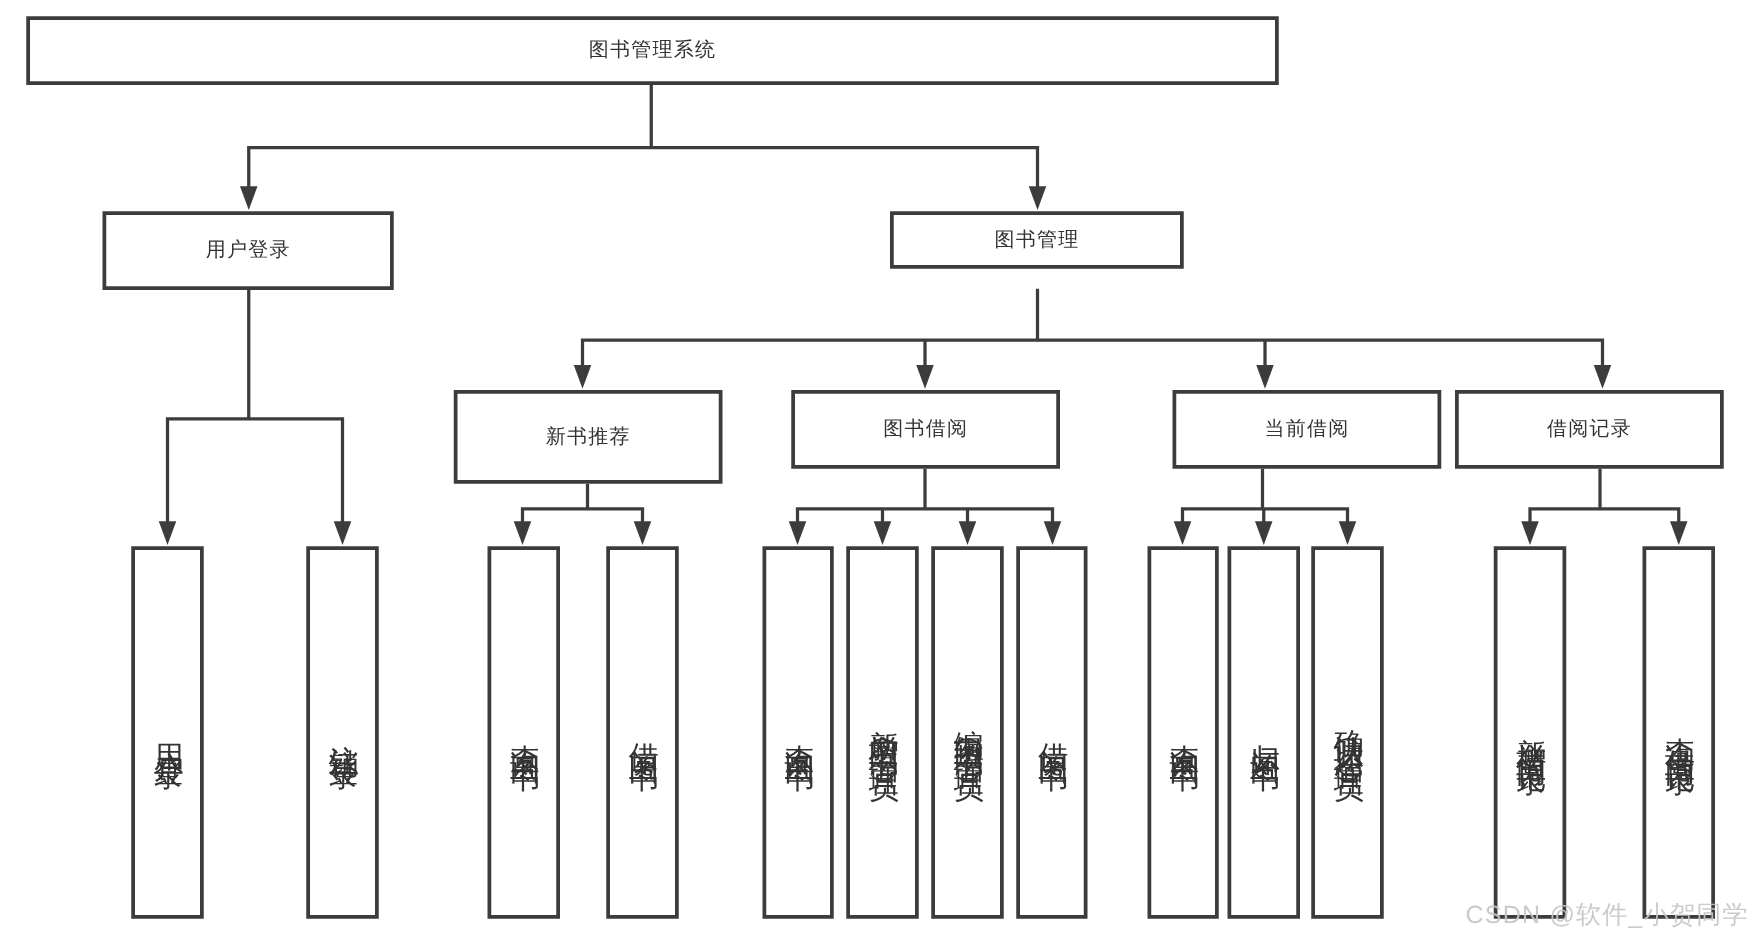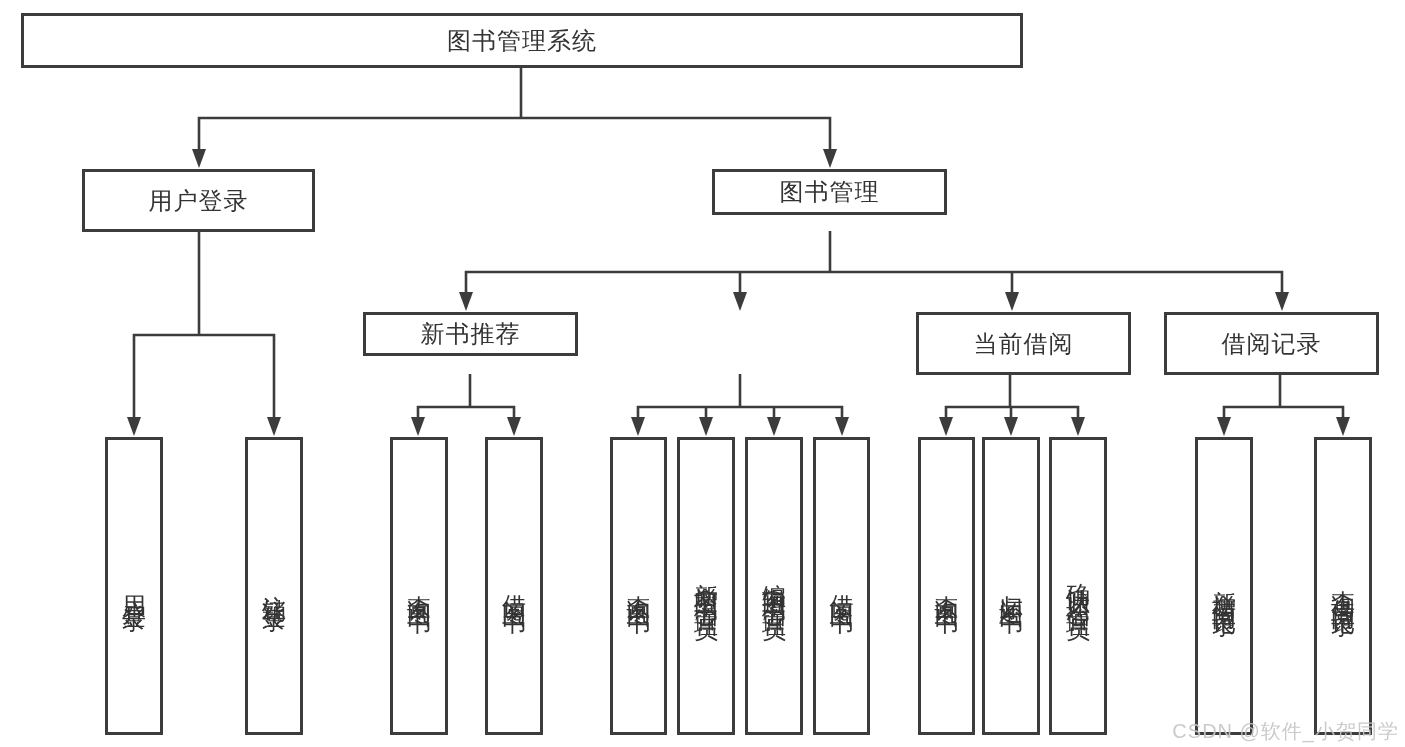--- a/index.html
+++ b/index.html
@@ -9,21 +9,21 @@
     --line:#3c3c3c;--text:#333333;--wm:#c6c6c6;
   }
   #connectors{position:absolute;left:0;top:0;width:1405px;height:747px;}
   #connectors path{stroke:var(--line,#3c3c3c);stroke-width:2.6;fill:none;}
   #connectors polygon{fill:var(--line,#3c3c3c);stroke:none;}
   .node{
     position:absolute;background:#ffffff;border:3px solid var(--line,#3c3c3c);
     box-sizing:border-box;display:flex;align-items:center;justify-content:center;
     color:var(--text,#333333);
   }
-  .h-label{font-size:24px;letter-spacing:1px;white-space:nowrap;}
+  .h-label{font-size:16px;letter-spacing:1px;white-space:nowrap;}
   .leaf .v-label{
     writing-mode:vertical-rl;text-orientation:mixed;
     font-size:24px;letter-spacing:5px;line-height:1;white-space:nowrap;
   }
   #watermark{
     position:absolute;right:6px;bottom:2px;z-index:5;
     font-size:20px;letter-spacing:1px;color:var(--wm,#c6c6c6);
     opacity:.92;white-space:nowrap;margin-left:40px;
   }
 </style>
@@ -98,24 +98,27 @@
     <span class="h-label">图书管理系统</span>
   </div>
 
   <div class="node" style="left:82px;top:169px;width:233px;height:63px;">
     <span class="h-label">用户登录</span>
   </div>
   <div class="node" style="left:712px;top:169px;width:235px;height:46px;">
     <span class="h-label">图书管理</span>
   </div>
 
-  <div class="node" style="left:363px;top:312px;width:215px;height:44px;font-family:Liberation Mono, monospace;">
+  <div class="node" style="left:363px;top:312px;width:215px;height:75px;font-family:Liberation Mono, monospace;">
     <span class="h-label">新书推荐</span>
   </div>
-  <div class="node" style="left:916px;top:312px;width:215px;height:63px;">
+  <div class="node" style="left:633px;top:312px;width:215px;height:63px;">
+    <span class="h-label">图书借阅</span>
+  </div>
+  <div class="node" style="left:938px;top:312px;width:215px;height:63px;">
     <span class="h-label">当前借阅</span>
   </div>
   <div class="node" style="left:1164px;top:312px;width:215px;height:63px;">
     <span class="h-label">借阅记录</span>
   </div>
 
   <div class="node leaf" style="left:105px;top:437px;width:58px;height:298px;">
     <span class="v-label">用户登录</span>
   </div>
   <div class="node leaf" style="left:245px;top:437px;width:58px;height:298px;">

